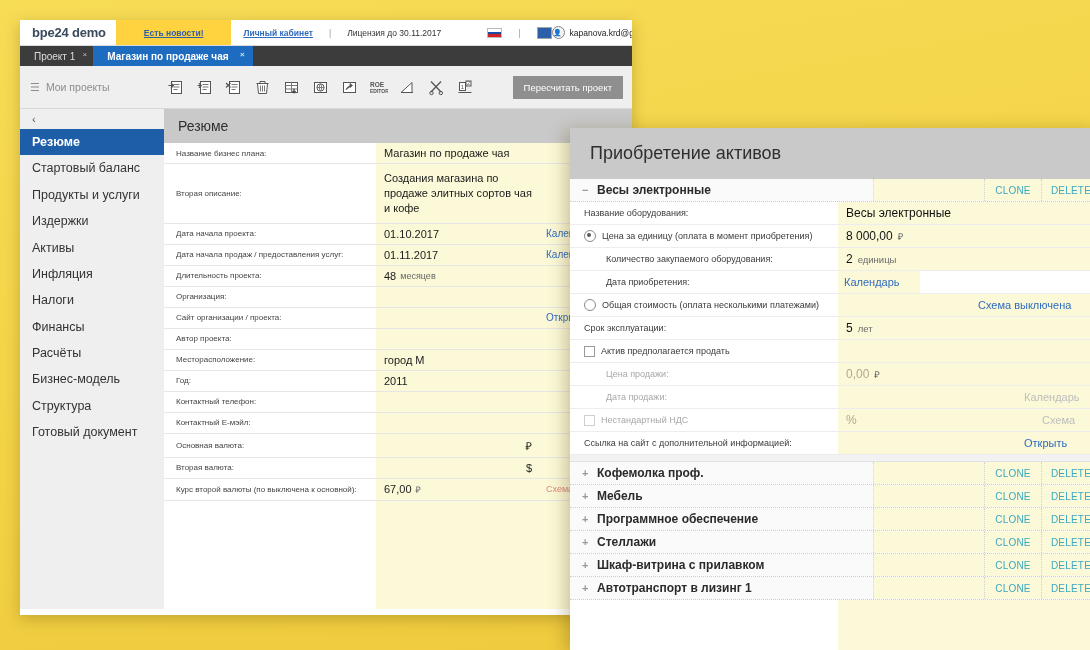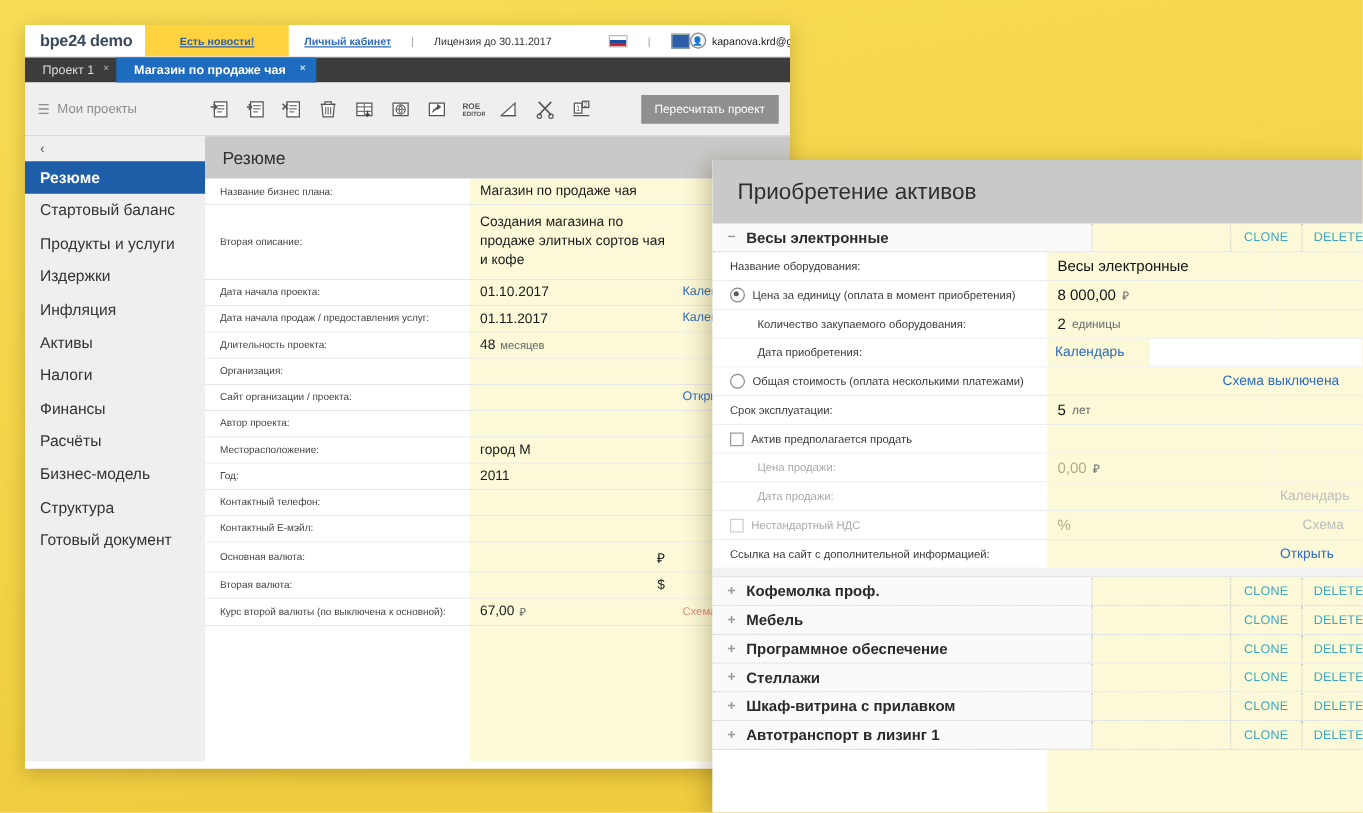--- a/index.html
+++ b/index.html
@@ -452,22 +452,22 @@
     <div class="bodysplit">
       <div class="sidebar">
         <div class="collapse-row">
           <span>‹</span>
         </div>
         <div id="nav-list">
             <div class="nav-item active"><span>Резюме</span></div>
             <div class="nav-item"><span>Стартовый баланс</span></div>
             <div class="nav-item"><span>Продукты и услуги</span></div>
             <div class="nav-item"><span>Издержки</span></div>
+            <div class="nav-item"><span>Активы</span></div>
             <div class="nav-item"><span>Инфляция</span></div>
-            <div class="nav-item"><span>Активы</span></div>
             <div class="nav-item"><span>Налоги</span></div>
             <div class="nav-item"><span>Финансы</span></div>
             <div class="nav-item"><span>Расчёты</span></div>
             <div class="nav-item"><span>Бизнес-модель</span></div>
             <div class="nav-item"><span>Структура</span></div>
             <div class="nav-item"><span>Готовый документ</span></div>
           </div>
       </div>
 
       <div class="content">

